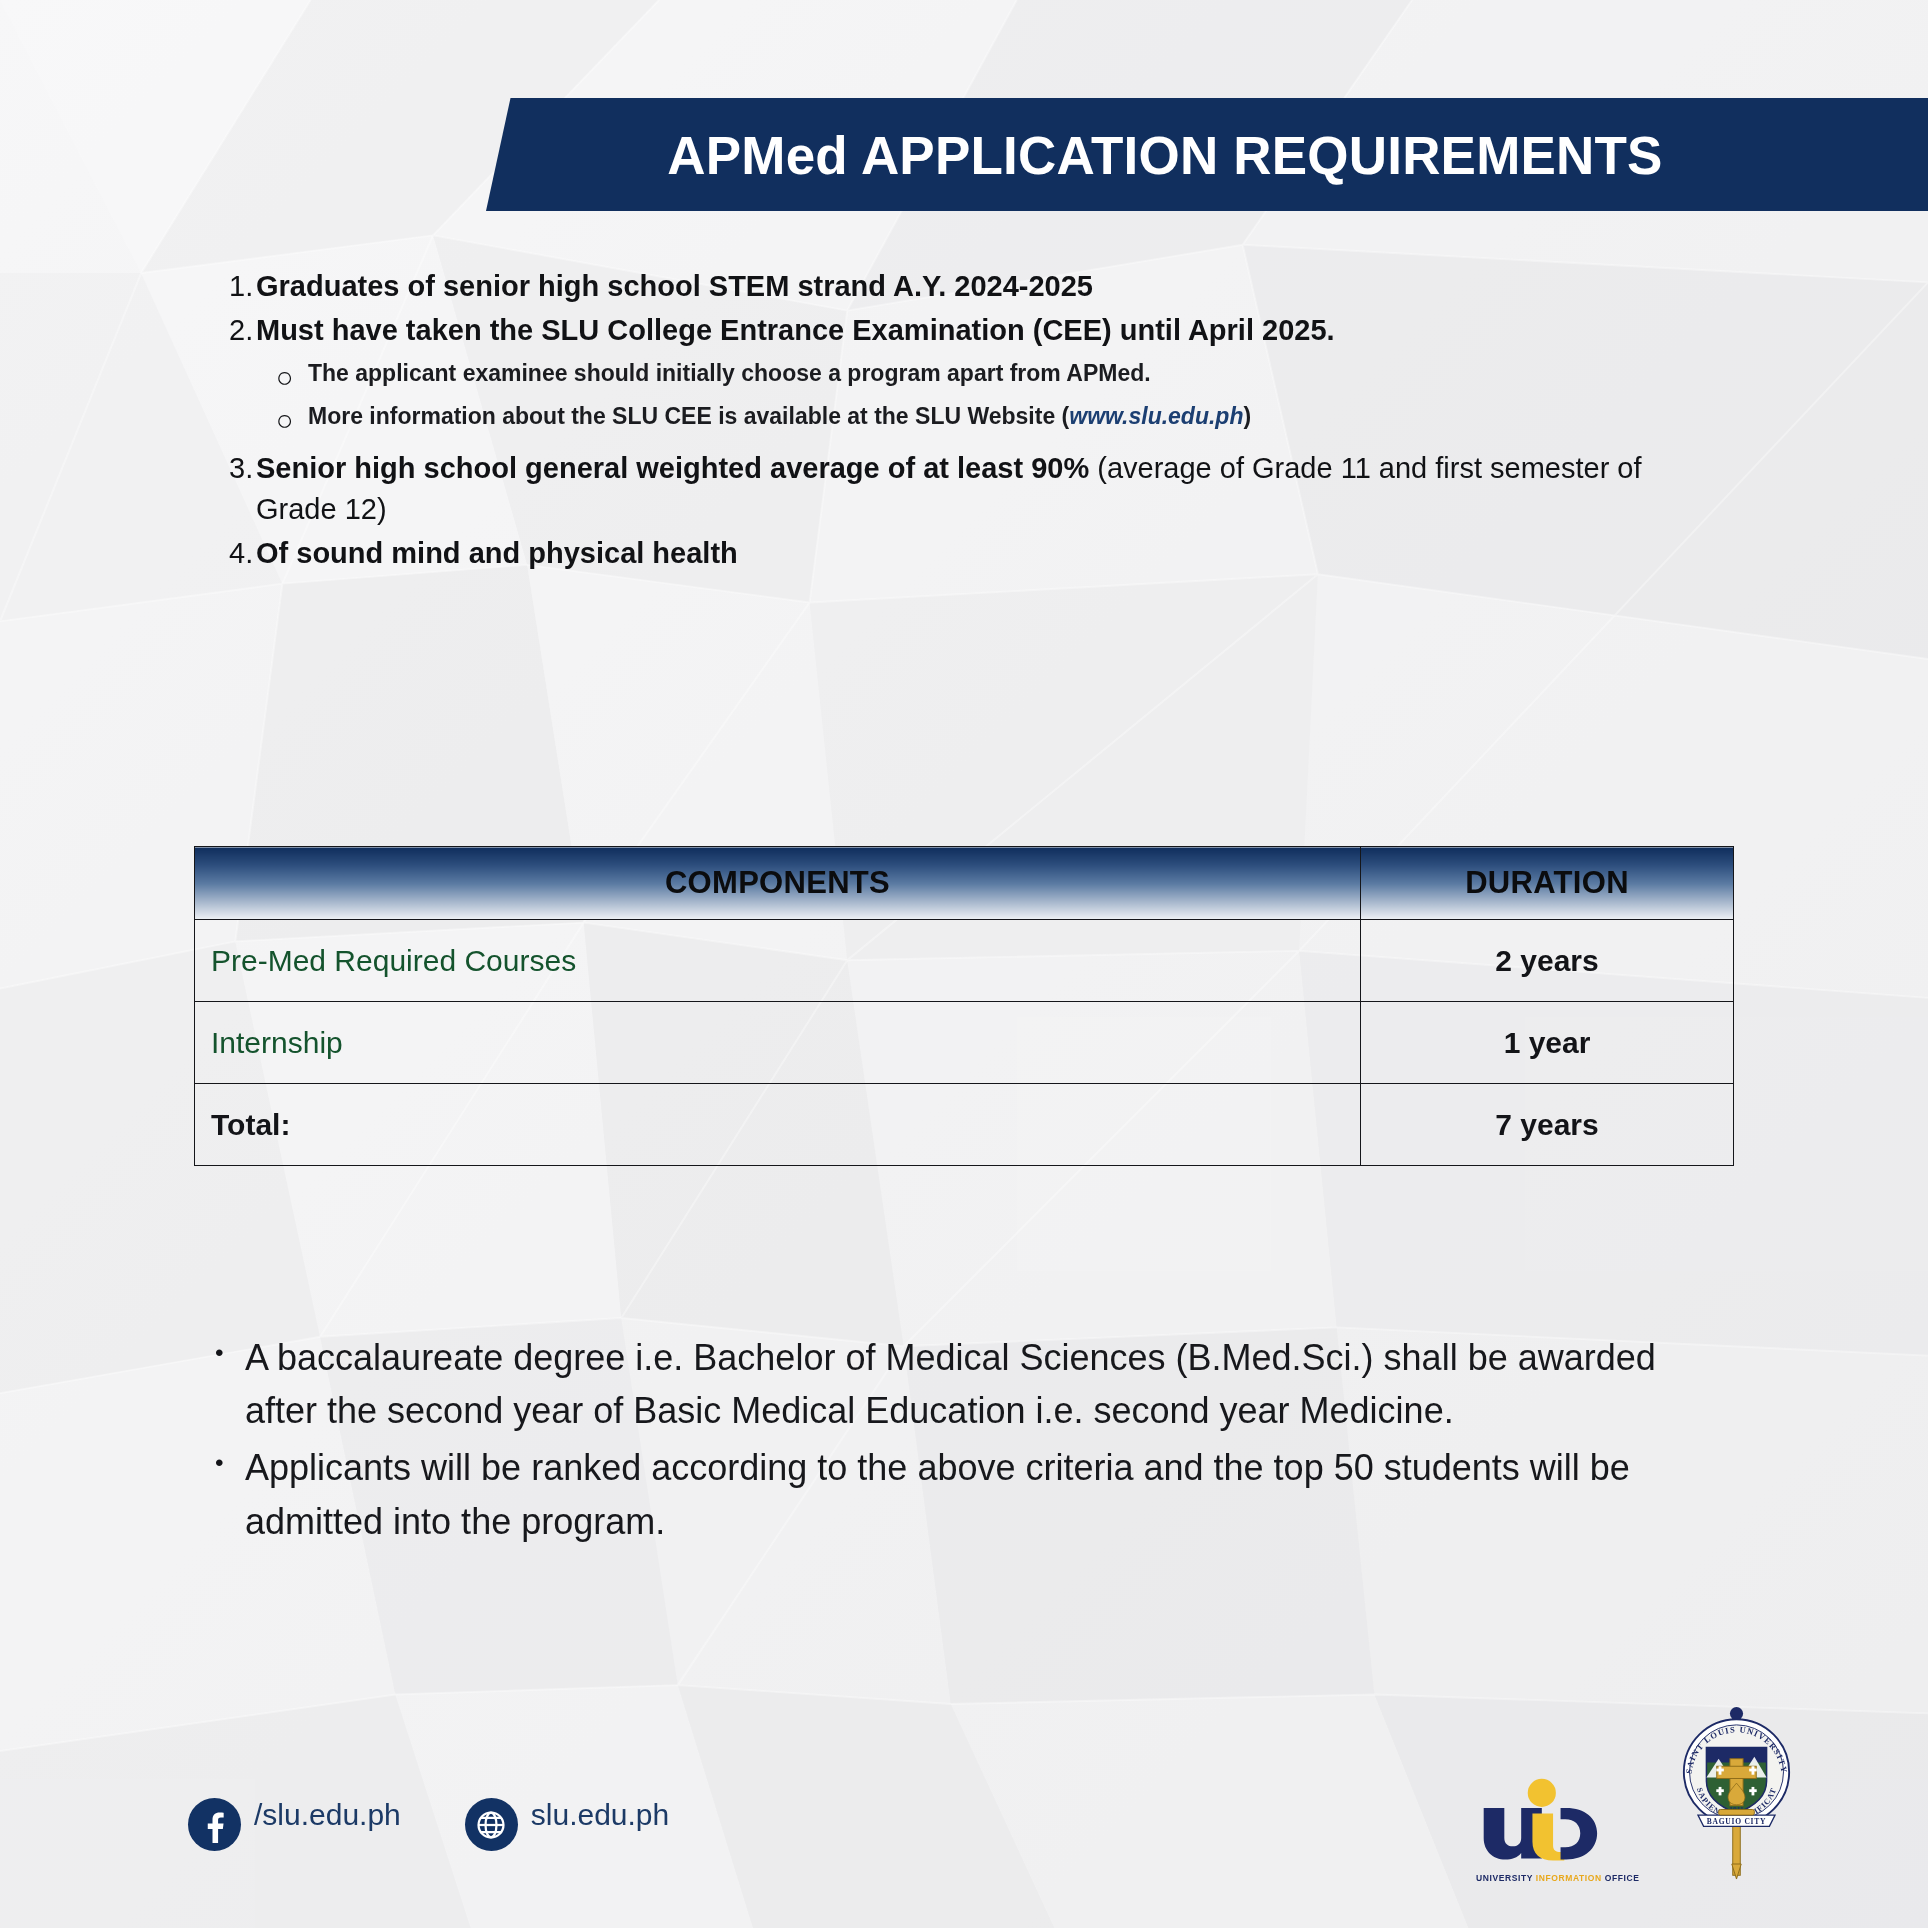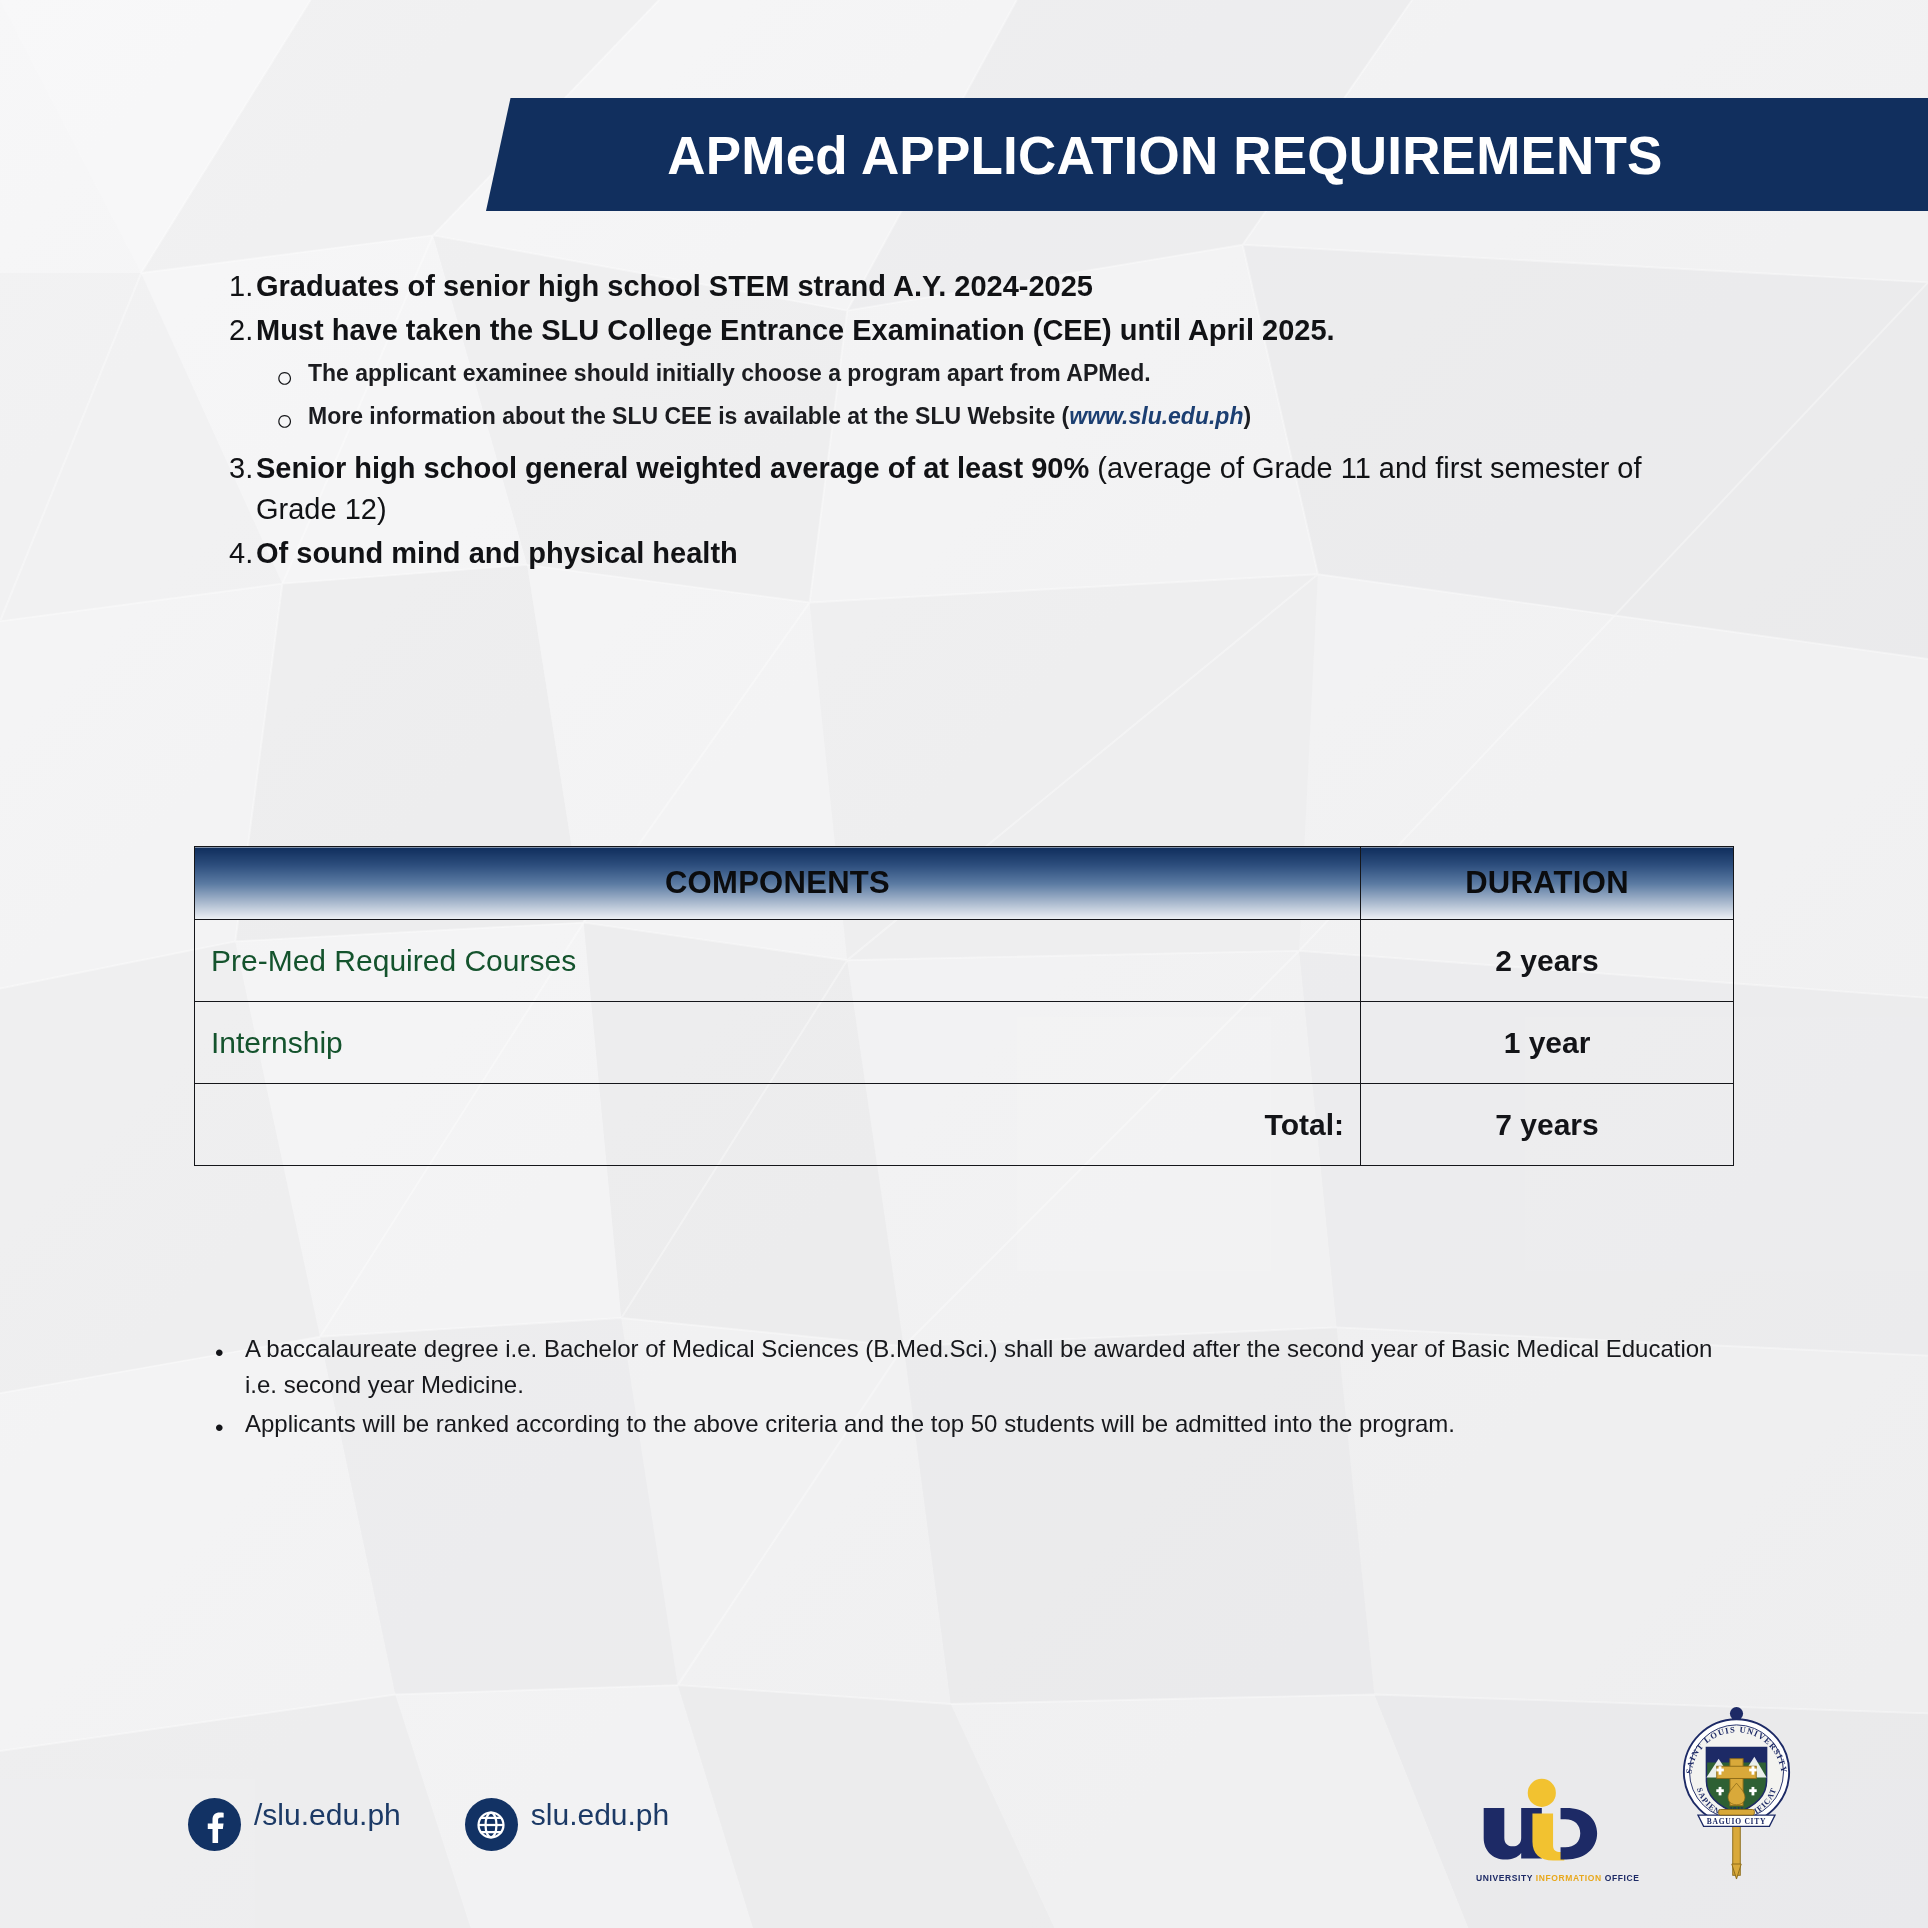--- a/index.html
+++ b/index.html
@@ -165,21 +165,21 @@
     font-weight: bold;
     color: #131418;
     text-align: center;
     vertical-align: middle;
   }
   .cell-total-label {
     height: 80px;
     font-size: 30px;
     font-weight: bold;
     color: #131418;
-    text-align: right;
+    text-align: left;
     padding-right: 13px;
     vertical-align: middle;
   }
 
   
   .notes {
     position: absolute;
     left: 215px;
     top: 1331px;
     width: 1507px;
@@ -192,21 +192,21 @@
   .note-marker {
     flex: 0 0 auto;
     width: 30px;
     font-size: 24.5px;
     line-height: 1.48;
     padding-top: 3.8px;
     color: #131418;
   }
   .note-text {
     flex: 1 1 auto;
-    font-size: 24px;
+    font-size: 36px;
     line-height: 1.48;
     font-weight: 400;
     color: #17181c;
     max-width: 1469px;
   }
 
   
   .footer {
     position: absolute;
     left: 0;

